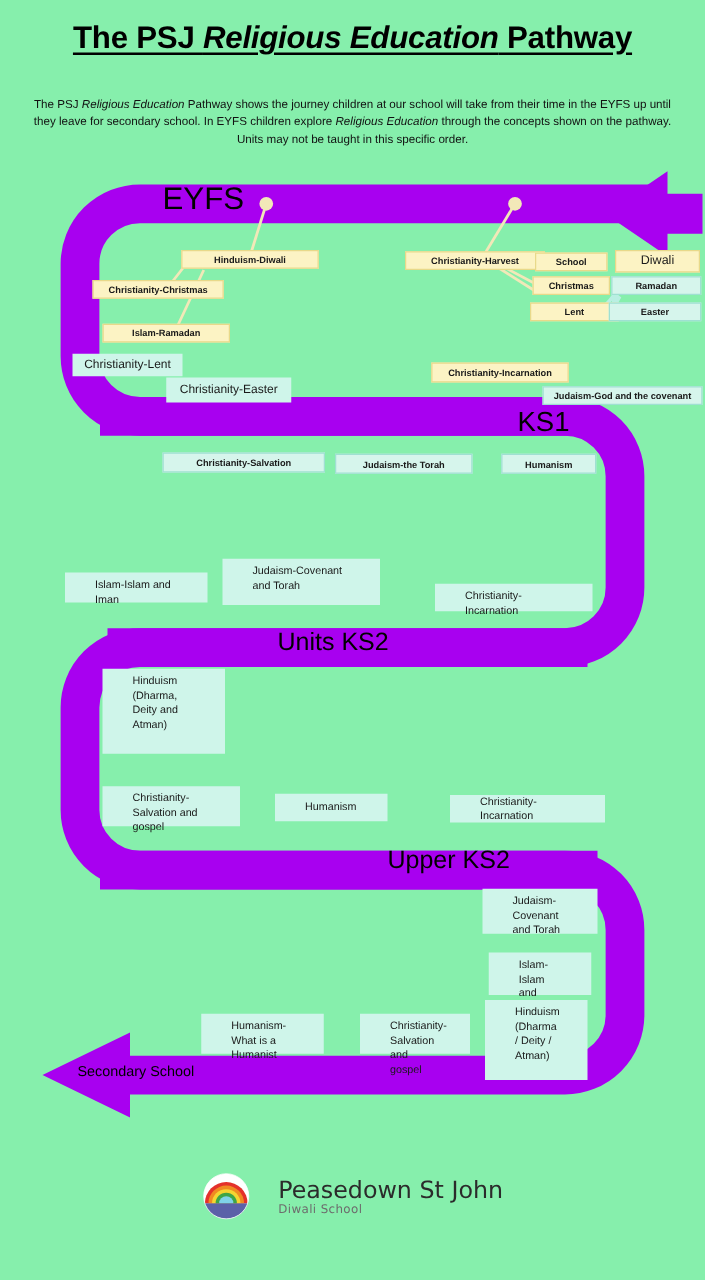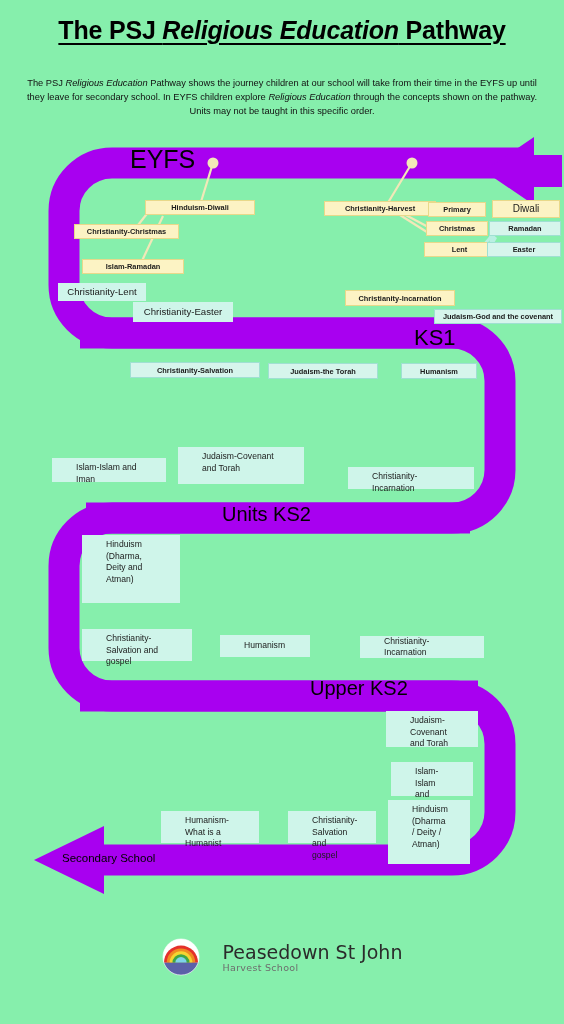--- a/index.html
+++ b/index.html
@@ -147,21 +147,21 @@
 
   <div class="box yel" style="left:82px;top:259px;width:102px;height:15px;">
     <span>Islam-Ramadan</span>
     </div>
 
   <div class="box yel" style="left:288px;top:201px;width:112px;height:15px;margin-left:36px;">
     <span>Christianity-Harvest</span>
     </div>
 
   <div class="box yel" style="left:428px;top:202px;width:58px;height:15px;">
-    <span>Primary</span>
+    <span>School</span>
     </div>
 
   <div class="box yel" style="left:426px;top:221px;width:62px;height:15px;">
     <span>Christmas</span>
     </div>
 
   <div class="box yel" style="left:424px;top:242px;width:71px;height:15px;align-items:flex-end;">
     <span>Lent</span>
     </div>
 
@@ -265,17 +265,17 @@
         <path d="M5 26 A15 15 0 0 1 35 26 Z" fill="#F08A22"></path>
         <path d="M8 26 A12 12 0 0 1 32 26 Z" fill="#F5D431"></path>
         <path d="M11 26 A9 9 0 0 1 29 26 Z" fill="#3FA546"></path>
         <path d="M14 26 A6 6 0 0 1 26 26 Z" fill="#7FD3E8"></path>
         <rect x="0" y="26" width="40" height="14" fill="#5B61A8"></rect>
       </g>
       <circle cx="20" cy="20" r="19" fill="none" stroke="#ffffff" stroke-width="0.6"></circle>
     </svg>
     <div class="logo-text">
       <div class="logo-main">Peasedown St John</div>
-      <div class="logo-sub">Harvest School</div>
+      <div class="logo-sub">Diwali School</div>
     </div>
   </div>
 
 </div>
 
 </body></html>

